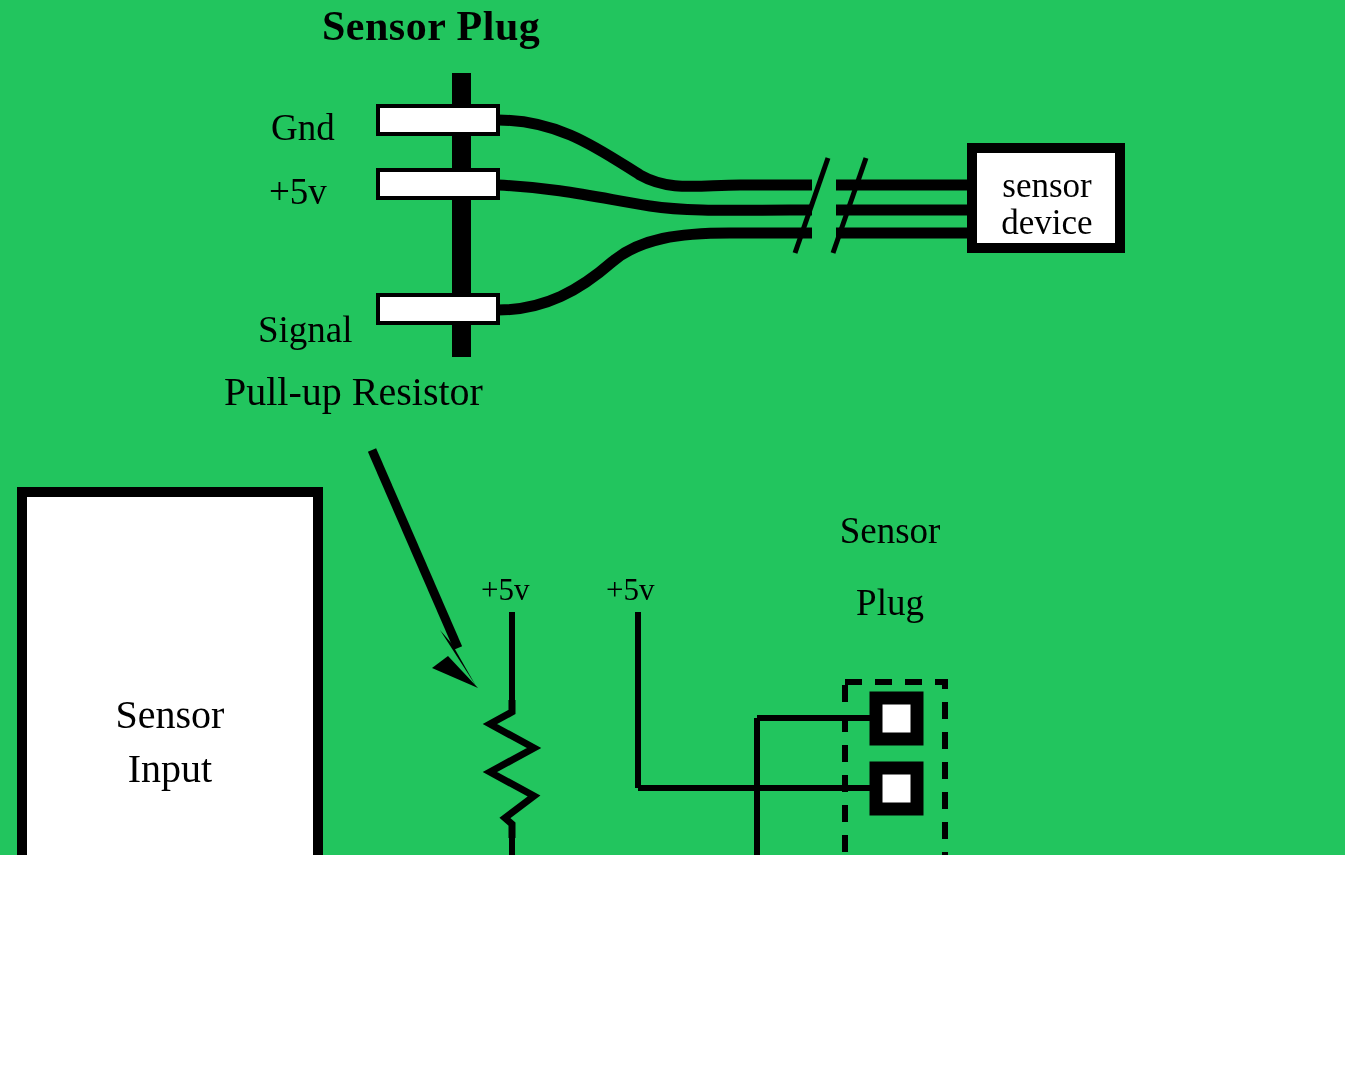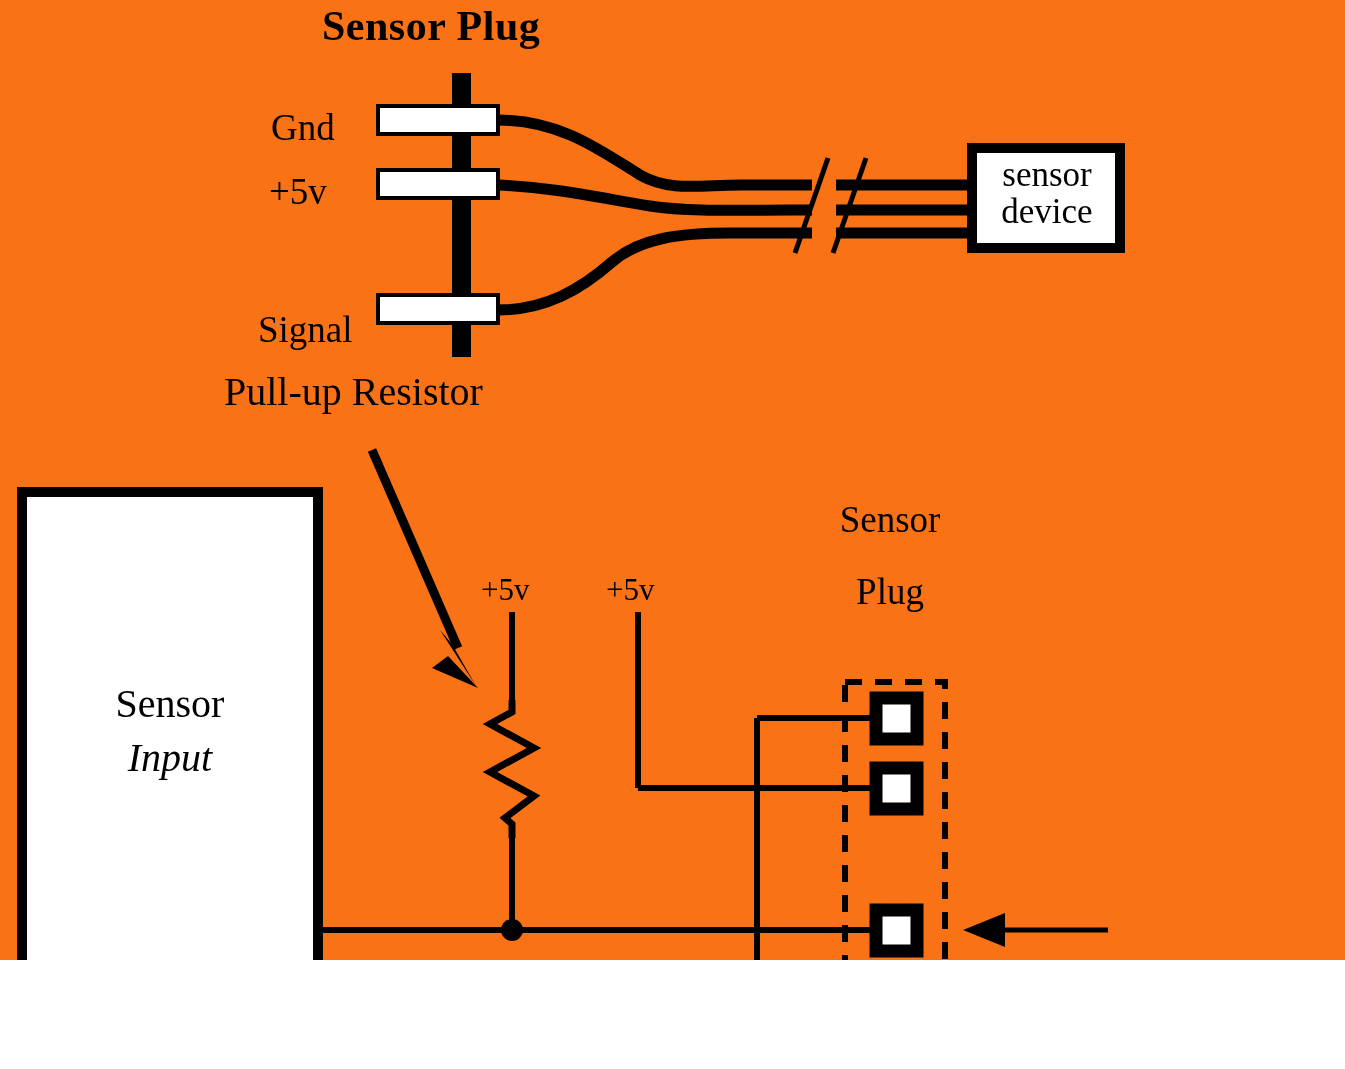--- a/index.html
+++ b/index.html
@@ -3,22 +3,22 @@
 <meta charset="utf-8">
 <style>
   html, body {
     margin: 0;
     padding: 0;
     background: #ffffff;
   }
   #diagram-root {
     position: relative;
     width: 1345px;
-    height: 960px;
-    background: #f97316;
+    height: 855px;
+    background: #22c55e;
     overflow: hidden;
     font-family: "Liberation Serif", "DejaVu Serif", serif;
   }
   svg.layer {
     position: absolute;
     top: 0;
     left: 0;
     width: 1345px;
     height: 1069px;
   }
@@ -30,21 +30,21 @@
   }
   .title-bold {
     font-weight: bold;
     font-size: 42px;
     letter-spacing: 0.5px;
   }
   .serif-28 { font-size: 35px; }
   .serif-30 { font-size: 37px; }
   .serif-33 { font-size: 40px; }
   .serif-26 { font-size: 31px; }
-  .center { text-align: center; }
+  .center { text-align: center; margin-top: 11px; }
 </style>
 </head>
 <body>
 
 <div id="diagram-root">
 
   <svg class="layer" viewBox="0 0 1345 1069">
 
     <rect x="452" y="73" width="19" height="284" fill="#000000"></rect>
 
@@ -115,21 +115,21 @@
   <div class="lbl serif-30" style="left:269px; top:172px;">+5v</div>
 
   <div class="lbl serif-30" style="left:258px; top:294px;margin-top:16px;">Signal</div>
 
   <div class="lbl serif-28 center" style="left:981px; top:156px; width:132px;">sensor</div>
   <div class="lbl serif-28 center" style="left:981px; top:193px; width:132px;">device</div>
 
   <div class="lbl serif-33" style="left:224px; top:370px;">Pull-up Resistor</div>
 
   <div class="lbl serif-33 center" style="left:22px; top:682px; width:296px;">Sensor</div>
-  <div class="lbl serif-33 center" style="left:22px; top:736px; width:296px;font-style:italic;">Input</div>
+  <div class="lbl serif-33 center" style="left:22px; top:736px; width:296px;">Input</div>
 
   <div class="lbl serif-26" style="left:481px; top:573px;">+5v</div>
   <div class="lbl serif-26" style="left:606px; top:573px;">+5v</div>
 
   <div class="lbl serif-30 center" style="left:785px; top:500px; width:210px;">Sensor</div>
   <div class="lbl serif-30 center" style="left:785px; top:572px; width:210px;">Plug</div>
 
 
 </div>
 

